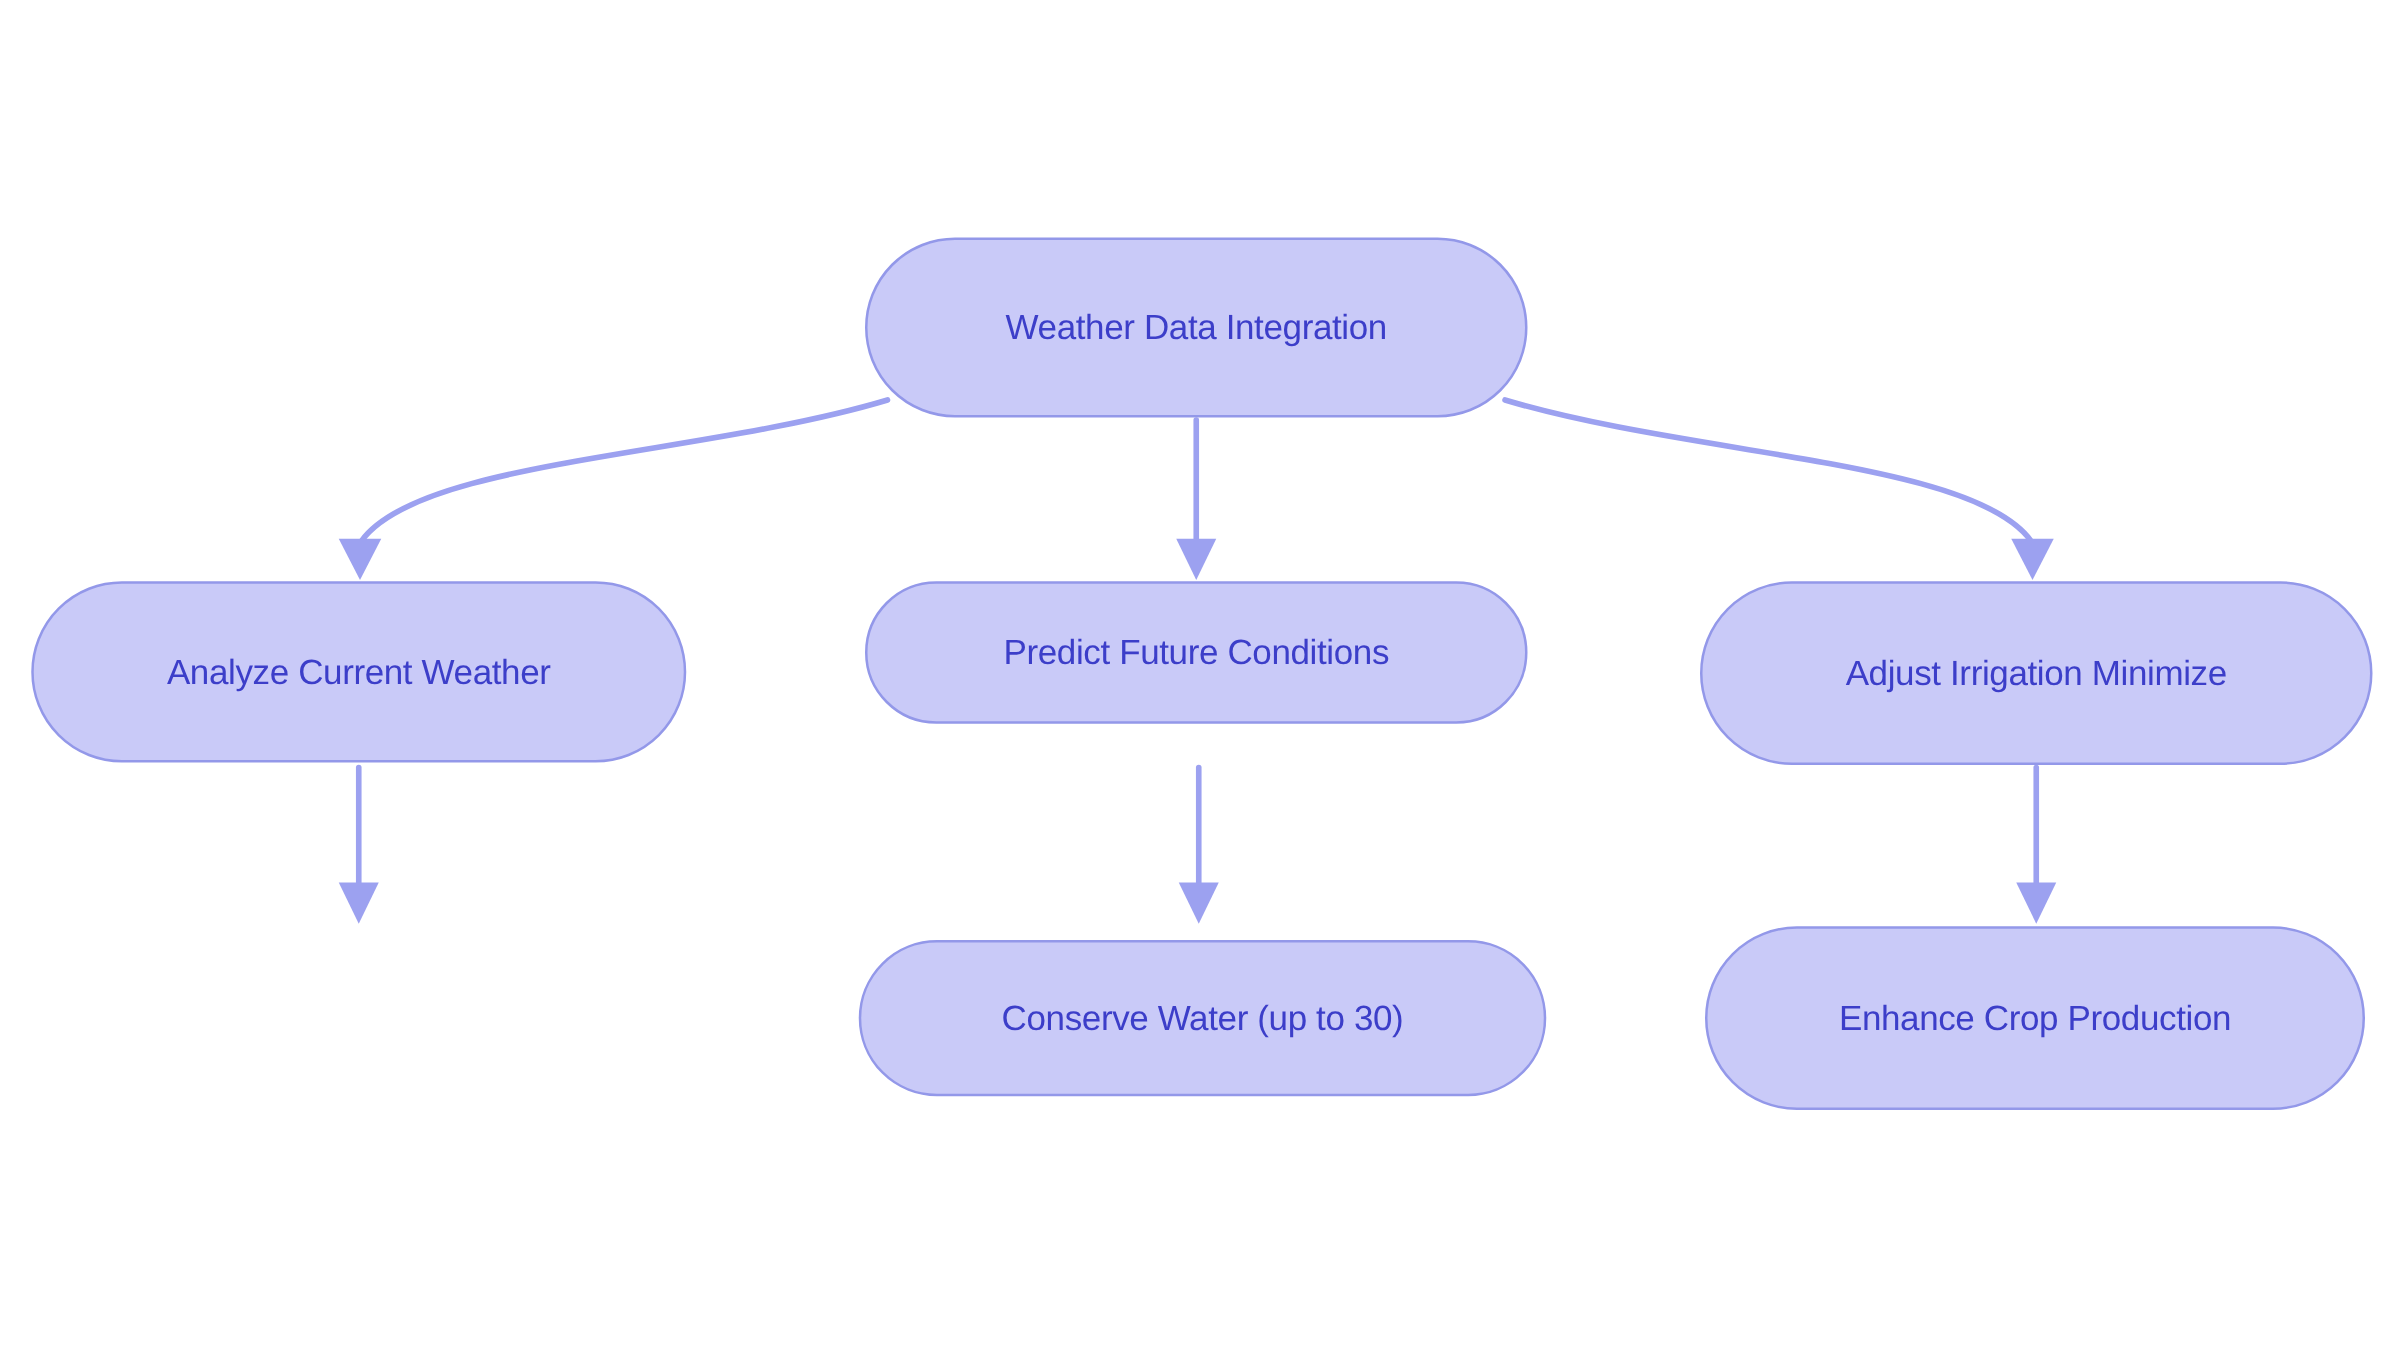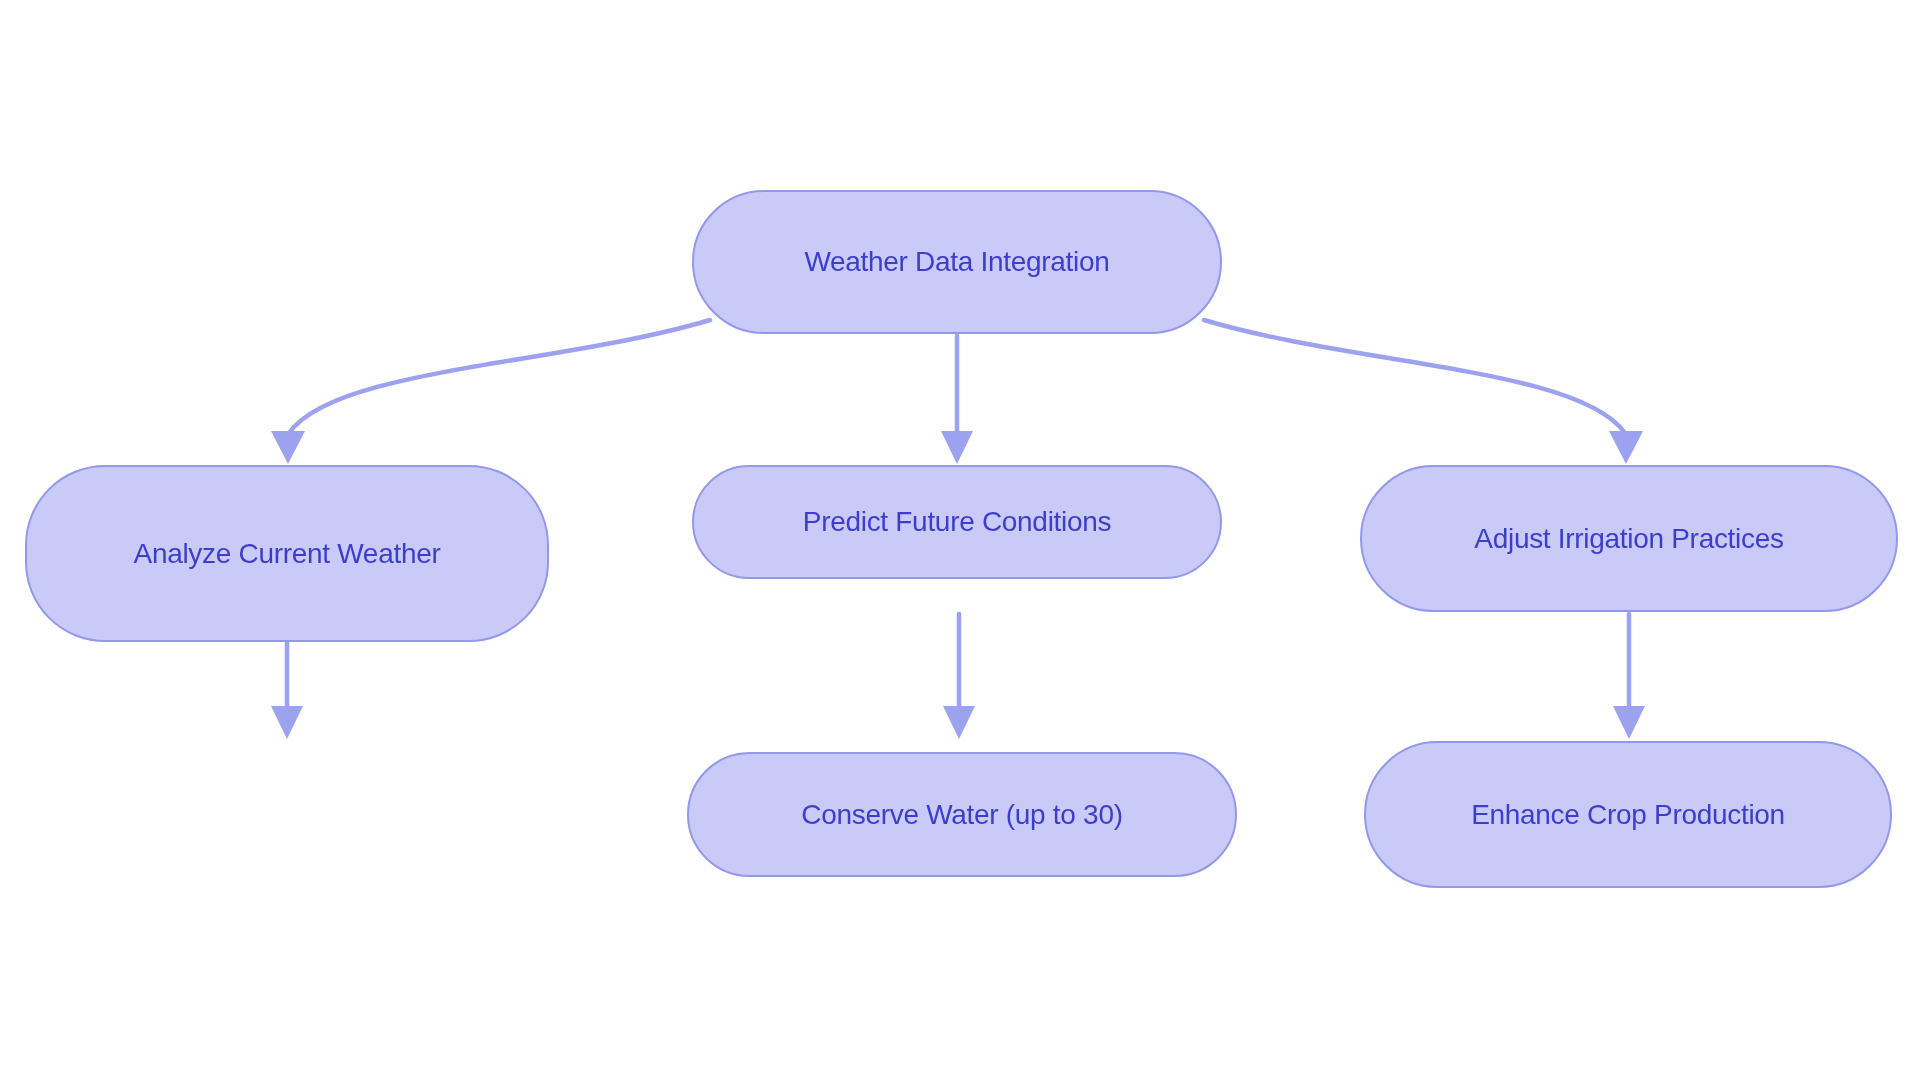--- a/index.html
+++ b/index.html
@@ -42,21 +42,21 @@
     background: var(--node-fill);
     border: 2.5px solid var(--node-border);
     border-radius: 80px;
     color: var(--node-text);
     font-size: 28px;
     letter-spacing: -0.3px;
     white-space: nowrap;
     text-align: center;
   }
   .node-root     { left: 692px;  top: 190px; width: 530px; height: 144px; }
-  .node-analyze  { left: 25px;   top: 465px; width: 524px; height: 177px; }
+  .node-analyze  { left: 25px;   top: 465px; width: 524px; height: 145px; }
   .node-predict  { left: 692px;  top: 465px; width: 530px; height: 114px; }
   .node-adjust   { left: 1360px; top: 465px; width: 538px; height: 147px; }
   .node-minimize { left: 25px;   top: 741px; width: 528px; height: 147px; }
   .node-conserve { left: 687px;  top: 752px; width: 550px; height: 125px; }
   .node-enhance  { left: 1364px; top: 741px; width: 528px; height: 147px; }
 </style>
 </head>
 <body>
 
 <div class="canvas">
@@ -100,21 +100,21 @@
 
   <div class="node node-analyze">
     <span>Analyze Current Weather</span>
   </div>
 
   <div class="node node-predict">
     <span>Predict Future Conditions</span>
   </div>
 
   <div class="node node-adjust">
-    <span>Adjust Irrigation Practices</span>
+    <span>Adjust Irrigation Minimize</span>
   </div>
 
 
   <div class="node node-conserve">
     <span>Conserve Water (up to 30)</span>
   </div>
 
   <div class="node node-enhance">
     <span>Enhance Crop Production</span>
   </div>

